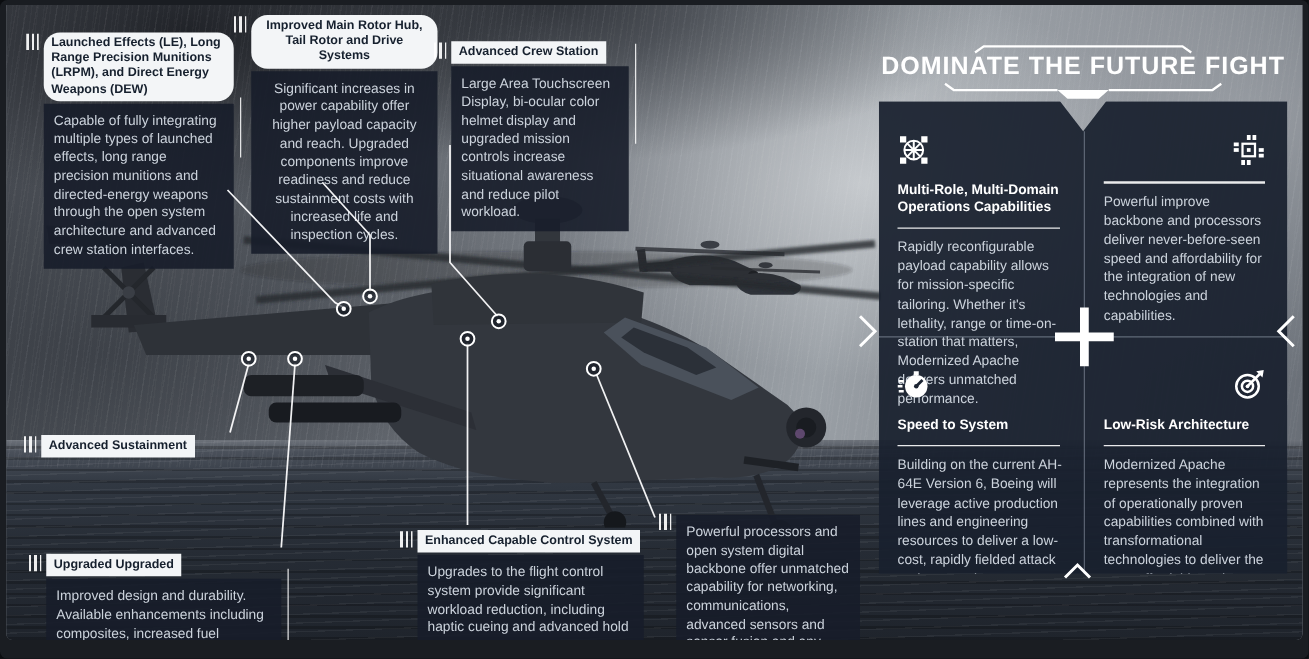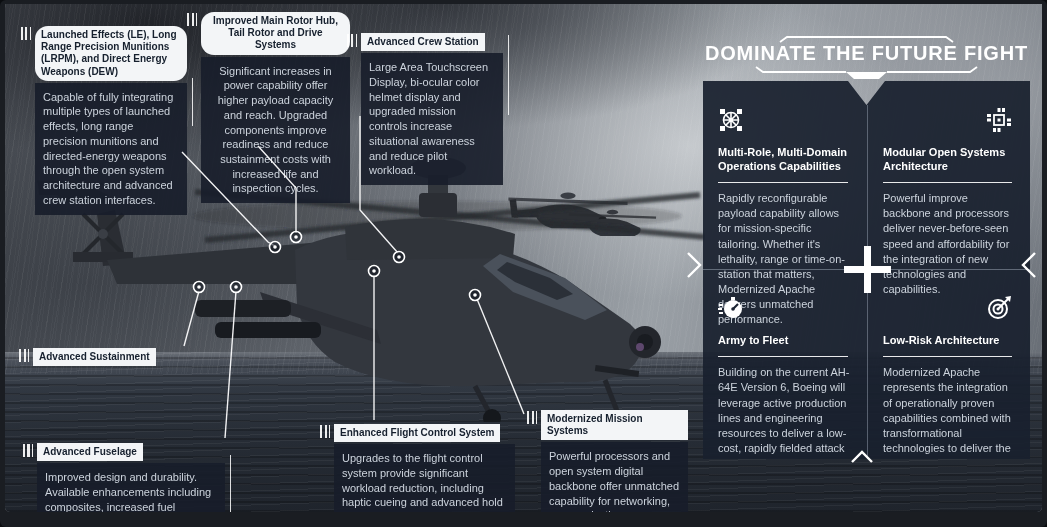--- a/index.html
+++ b/index.html
@@ -188,37 +188,36 @@
           <rect x="11.5" y="1" width="3" height="4"></rect>
                 <rect x="16" y="1" width="3" height="4"></rect>
           <rect x="11.5" y="21" width="3" height="4"></rect>
                 <rect x="7" y="21" width="3" height="4"></rect>
           <rect x="1" y="11.5" width="4" height="3"></rect>
                 <rect x="1" y="7" width="4" height="3"></rect>
           <rect x="21" y="11.5" width="4" height="3"></rect>
                 <rect x="21" y="16" width="4" height="3"></rect>
         </g>
             </svg></div>
-      <div class="q-title">Modular Open Systems Architecture</div>
       <div class="q-rule"></div>
       <div class="q-body">Powerful improve backbone and processors deliver never-before-seen speed and affordability for the integration of new technologies and capabilities.</div>
     </div>
     <div class="quad">
       <div class="q-iconrow"><svg class="q-icon" viewBox="0 0 26 26">
         <circle cx="15" cy="14" r="9" fill="#fff"></circle>
         <rect x="13" y="2" width="4" height="3" fill="#fff"></rect>
         <line x1="15" y1="14" x2="20" y2="9" stroke="#1c2433" stroke-width="2.2"></line>
         <circle cx="15" cy="14" r="1.8" fill="#1c2433"></circle>
         <g stroke="#fff" stroke-width="2">
           <line x1="1" y1="10" x2="5" y2="10"></line>
                 <line x1="0" y1="14" x2="4" y2="14"></line>
                 <line x1="1" y1="18" x2="5" y2="18"></line>
         </g>
             </svg></div>
-      <div class="q-title">Army to Fleet</div>
+      <div class="q-title">Speed to System</div>
       <div class="q-rule"></div>
       <div class="q-body">Building on the current AH-64E Version 6, Boeing will leverage active production lines and engineering resources to deliver a low-cost, rapidly fielded attack and reconnaissance helicopter to ensure continuation of the mission while increasing capability.</div>
     </div>
     <div class="quad right icon-right">
       <div class="q-iconrow"><svg class="q-icon" viewBox="0 0 26 26">
         <circle cx="12" cy="14" r="9" fill="none" stroke="#fff" stroke-width="2"></circle>
         <circle cx="12" cy="14" r="4.5" fill="none" stroke="#fff" stroke-width="2"></circle>
         <circle cx="12" cy="14" r="1.5" fill="#fff"></circle>
         <line x1="12" y1="14" x2="22" y2="4" stroke="#fff" stroke-width="2"></line>
         <polygon points="19,2 25,1 24,7" fill="#fff"></polygon>
@@ -297,28 +296,27 @@
     <span class="bars"></span>
     <div class="c-title">Advanced Crew Station</div>
     <div class="c-body">Large Area Touchscreen Display, bi-ocular color helmet display and upgraded mission controls increase situational awareness and reduce pilot workload.</div>
   </div>
   <div class="callout c4">
     <span class="bars"></span>
     <div class="c-title">Advanced Sustainment</div>
   </div>
   <div class="callout c5">
     <span class="bars"></span>
-    <div class="c-title">Advanced Fuselage</div>
+    <div class="c-title">Upgraded Upgraded</div>
     <div class="c-body">Improved design and durability. Available enhancements including composites, increased fuel capacity and ballistic tolerance.</div>
   </div>
   <div class="callout c6">
     <span class="bars"></span>
-    <div class="c-title">Enhanced Flight Control System</div>
+    <div class="c-title">Enhanced Capable Control System</div>
     <div class="c-body">Upgrades to the flight control system provide significant workload reduction, including haptic cueing and advanced hold modes that allow crews to fly on any mission in any conditions safely and effectively.</div>
   </div>
   <div class="callout c7">
     <span class="bars"></span>
-    <div class="c-title">Modernized Mission Systems</div>
     <div class="c-body">Powerful processors and open system digital backbone offer unmatched capability for networking, communications, advanced sensors and sensor fusion and any other technologies.</div>
   </div>
 
 </div>
 </div>
 
 </body></html>

